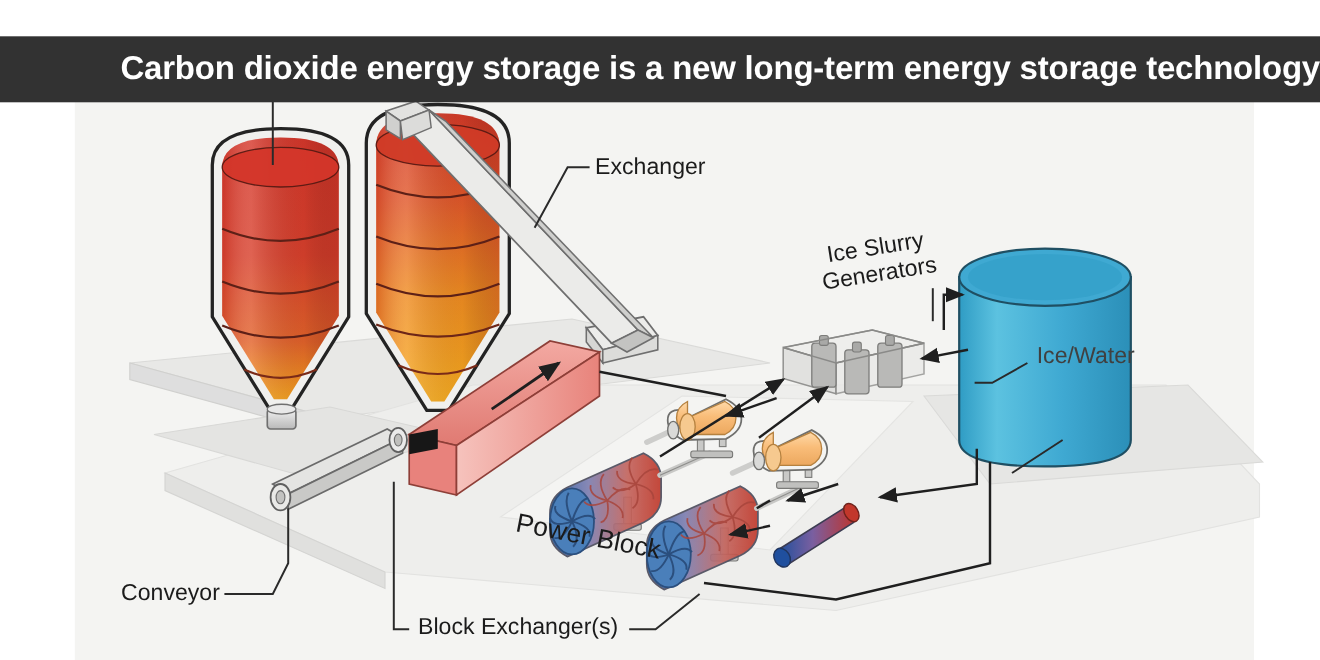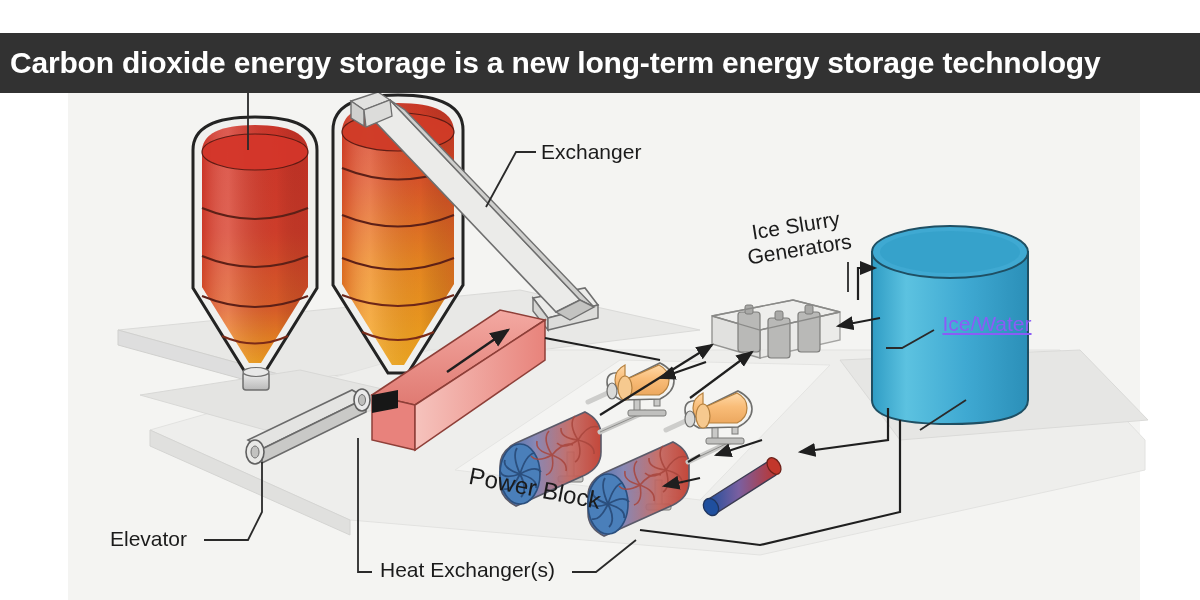--- a/index.html
+++ b/index.html
@@ -18,41 +18,42 @@
     position:absolute;left:68px;top:88px;width:1072px;height:512px;
     background:#f4f4f2;
   }
 
   
   .caption-banner{
     position:absolute;left:0;top:33px;width:1200px;height:60px;
     background:#323232;
     display:flex;align-items:center;
     z-index:60;
+    justify-content:flex-end;
   }
   .caption-text{
     color:#ffffff;
     font-size:30px;
     font-weight:700;
     letter-spacing:-0.2px;
     padding-left:10px;
     white-space:nowrap;
     font-family:"Liberation Sans", sans-serif;
   }
 
   
   .lbl{
     position:absolute;
     color:#1b1b1b;
     font-size:21px;
     font-family:"Liberation Sans", sans-serif;
     white-space:nowrap;
     z-index:30;
   }
-  .lbl.white{color:#8b5cf6;text-decoration:underline;}
+  .lbl.white{color:#404040;}
   svg.overlay{position:absolute;left:0;top:0;width:1200px;height:600px;
               z-index:28;pointer-events:none;}
   svg.overlay-top{z-index:40;}
 </style>
 </head>
 <body>
 
 <div id="stage">
 
   <div class="diagram-bg"></div>
@@ -392,21 +393,21 @@
     <div class="lbl" style="position:static;">Ice Slurry</div>
     <div class="lbl" style="position:static;">Generators</div>
   </div>
 
   <div style="position:absolute;left:927px;top:312px;z-index:35;text-align:center;width:120px;">
     <div class="lbl white" style="position:static;">Ice/Water</div>
   </div>
 
   <div class="lbl" style="left:472px;top:462px;font-size:24px;transform:rotate(11deg);transform-origin:left top;">Power Block</div>
 
-  <div class="lbl" style="left:110px;top:527px;">Elevator</div>
-
-  <div class="lbl" style="left:380px;top:558px;">Heat Exchanger(s)</div>
+  <div class="lbl" style="left:110px;top:527px;">Conveyor</div>
+
+  <div class="lbl" style="left:380px;top:558px;">Block Exchanger(s)</div>
 
   <div class="caption-banner">
     <span class="caption-text">Carbon dioxide energy storage is a new long-term energy storage technology</span>
   </div>
 
 </div>
 
 </body></html>

